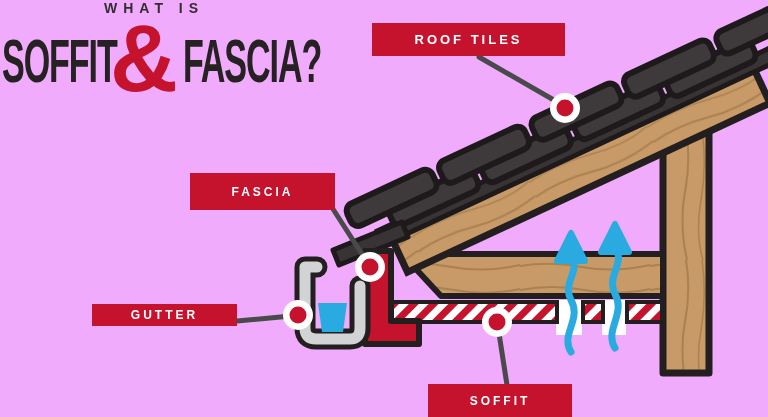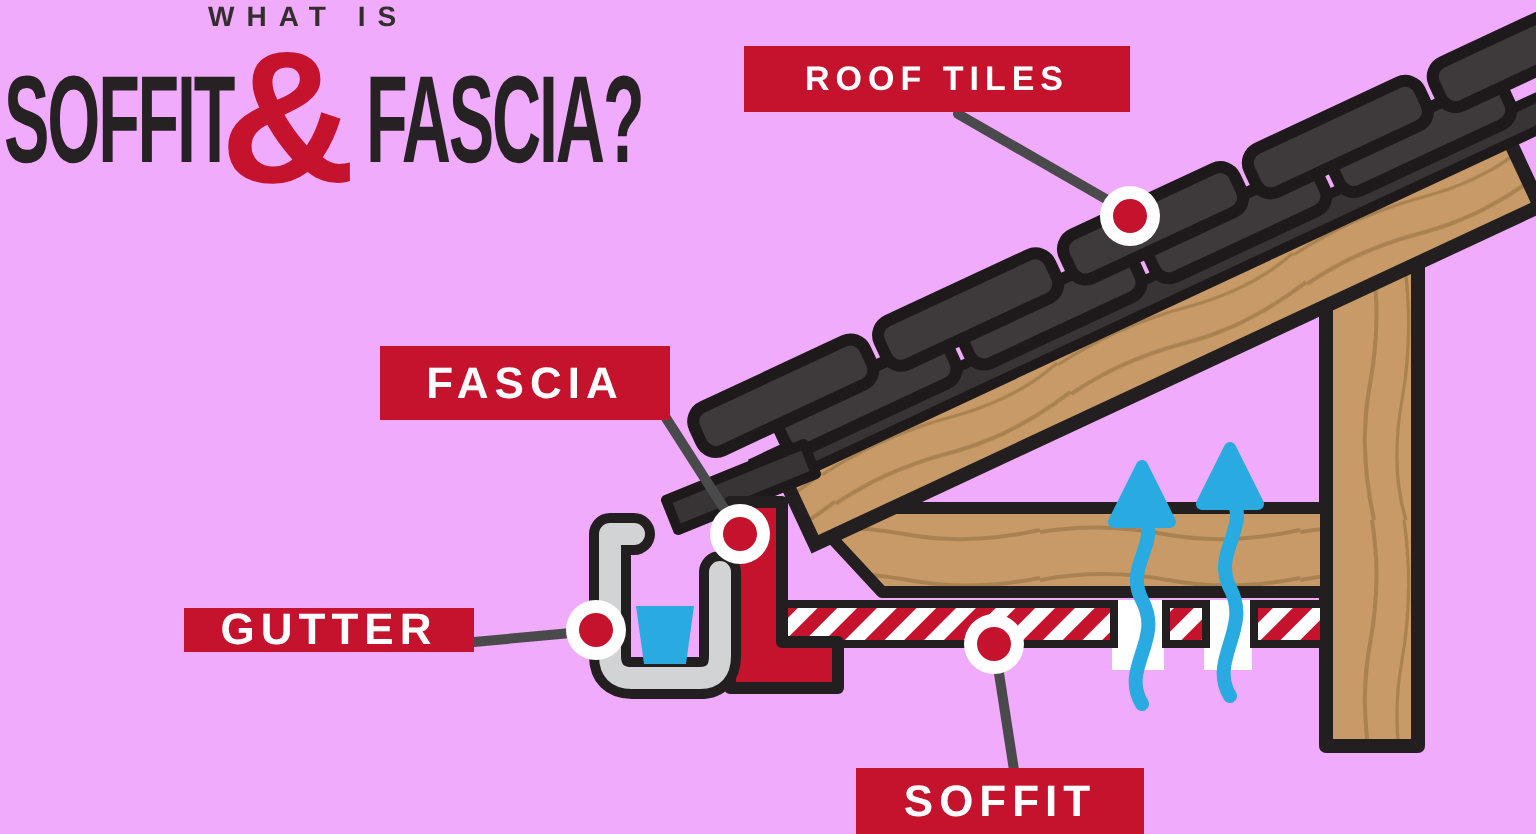--- a/index.html
+++ b/index.html
@@ -14,23 +14,23 @@
   .big-word{position:absolute;top:30px;font-size:62px;font-weight:bold;line-height:1;
             color:#262122;letter-spacing:-2px;transform:scaleX(0.55);
             transform-origin:left top;white-space:nowrap;}
   .w1{left:2px;}
   .w2{left:183px;}
   .amp{position:absolute;left:110px;top:12px;font-size:94px;font-weight:bold;
        line-height:1;color:#C5122D;z-index:2;}
 
   
   .callout{position:absolute;background:#C5122D;color:#FFFFFF;font-weight:bold;
-           font-size:22px;letter-spacing:3px;display:flex;align-items:center;
+           font-size:12px;letter-spacing:3px;display:flex;align-items:center;
            justify-content:center;white-space:nowrap;}
-  .lbl-roof-tiles{left:372px;top:23px;width:193px;height:33px;font-size:17px;}
+  .lbl-roof-tiles{left:372px;top:23px;width:193px;height:33px;font-size:13px;}
   .lbl-fascia{left:190px;top:173px;width:145px;height:37px;}
   .lbl-gutter{left:92px;top:304px;width:145px;height:22px;}
   .lbl-soffit{left:428px;top:384px;width:144px;height:33px;}
 </style>
 </head>
 <body>
 
 <div id="stage">
 
   <svg id="diagram-svg" width="768" height="417" viewBox="0 0 768 417">

